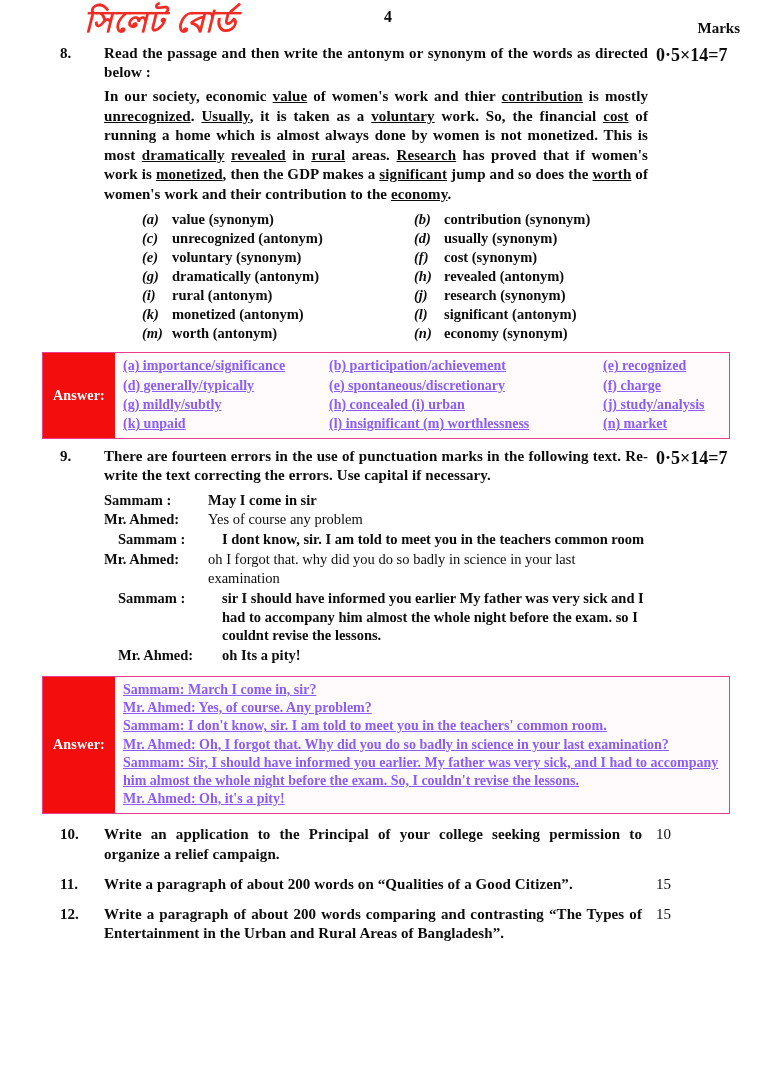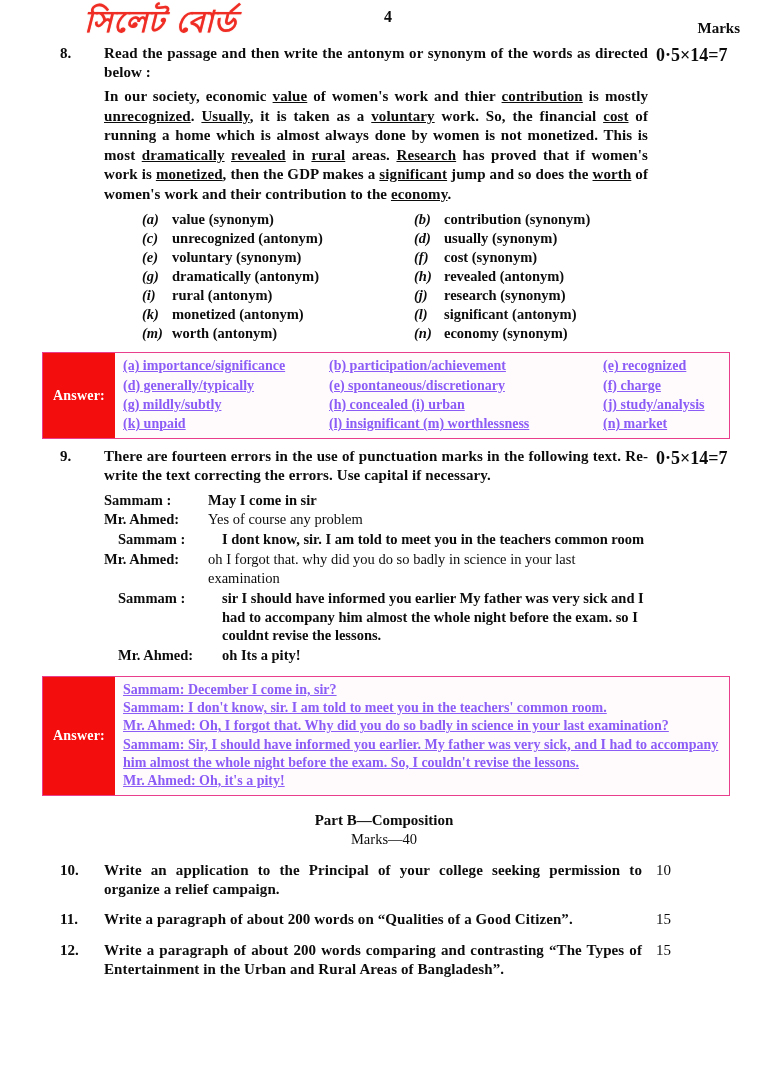--- a/index.html
+++ b/index.html
@@ -274,32 +274,29 @@
           <div class="dlgtxt b">oh Its a pity!</div>
         </div>
       </div>
     </div>
     <div class="qmark">0·5×14=7</div>
   </div>
 
   <div class="answerbox">
     <div class="ans-label">Answer:</div>
     <div class="ans-body">
-      <div class="ansline">Sammam: December I come in, sir?</div>
+      <div class="ansline">Sammam: March I come in, sir?</div>
+      <div class="ansline">Mr. Ahmed: Yes, of course. Any problem?</div>
       <div class="ansline">Sammam: I don't know, sir. I am told to meet you in the teachers' common room.</div>
       <div class="ansline">Mr. Ahmed: Oh, I forgot that. Why did you do so badly in science in your last examination?</div>
       <div class="ansline wrapline">Sammam: Sir, I should have informed you earlier. My father was very sick, and I had to accompany him almost the whole night before the exam. So, I couldn't revise the lessons.</div>
       <div class="ansline">Mr. Ahmed: Oh, it's a pity!</div>
     </div>
   </div>
 
-  <div class="partb">
-    <div>Part B—Composition</div>
-    <div class="sub">Marks—40</div>
-  </div>
 
   <div class="qrow compq">
     <div class="qnum">10.</div>
     <div class="qbody">
         <div class="qstem">Write an application to the Principal of your college seeking permission to organize a relief campaign.</div>
       </div>
     <div class="qmark">10</div>
   </div>
 
   <div class="qrow compq">

